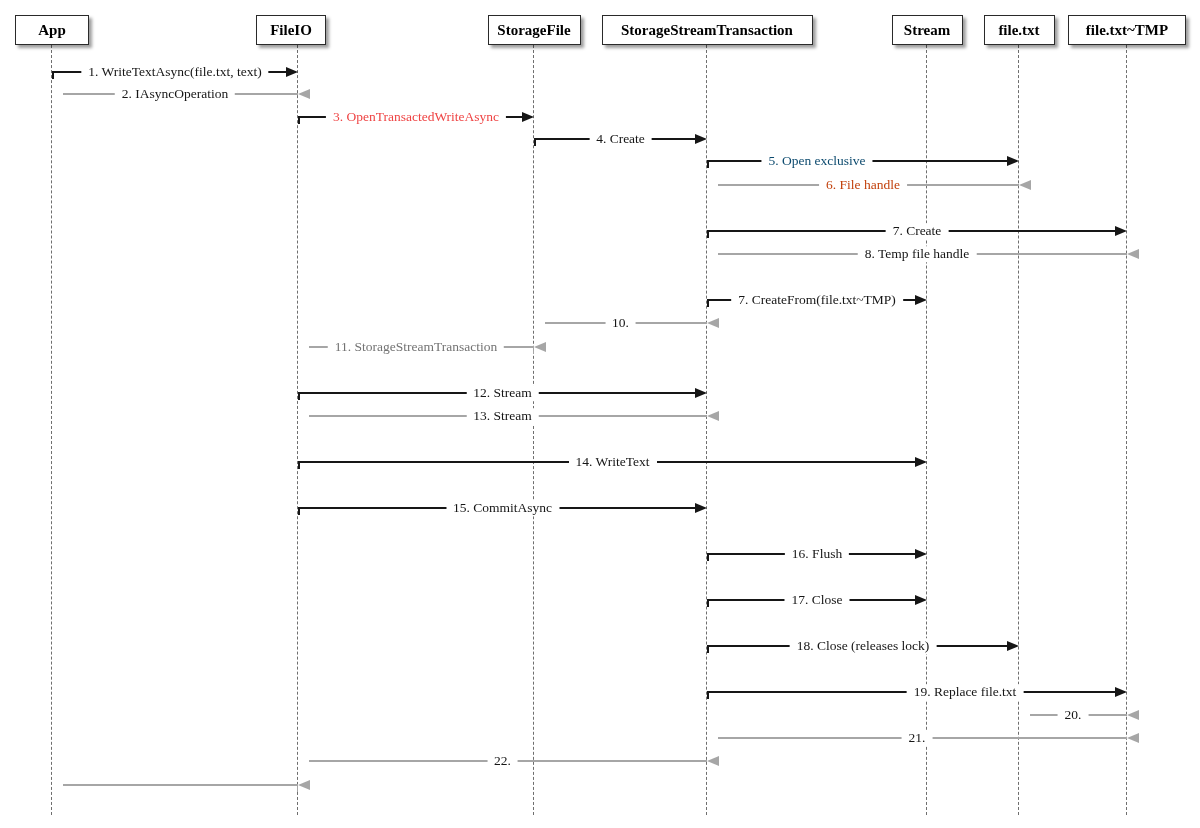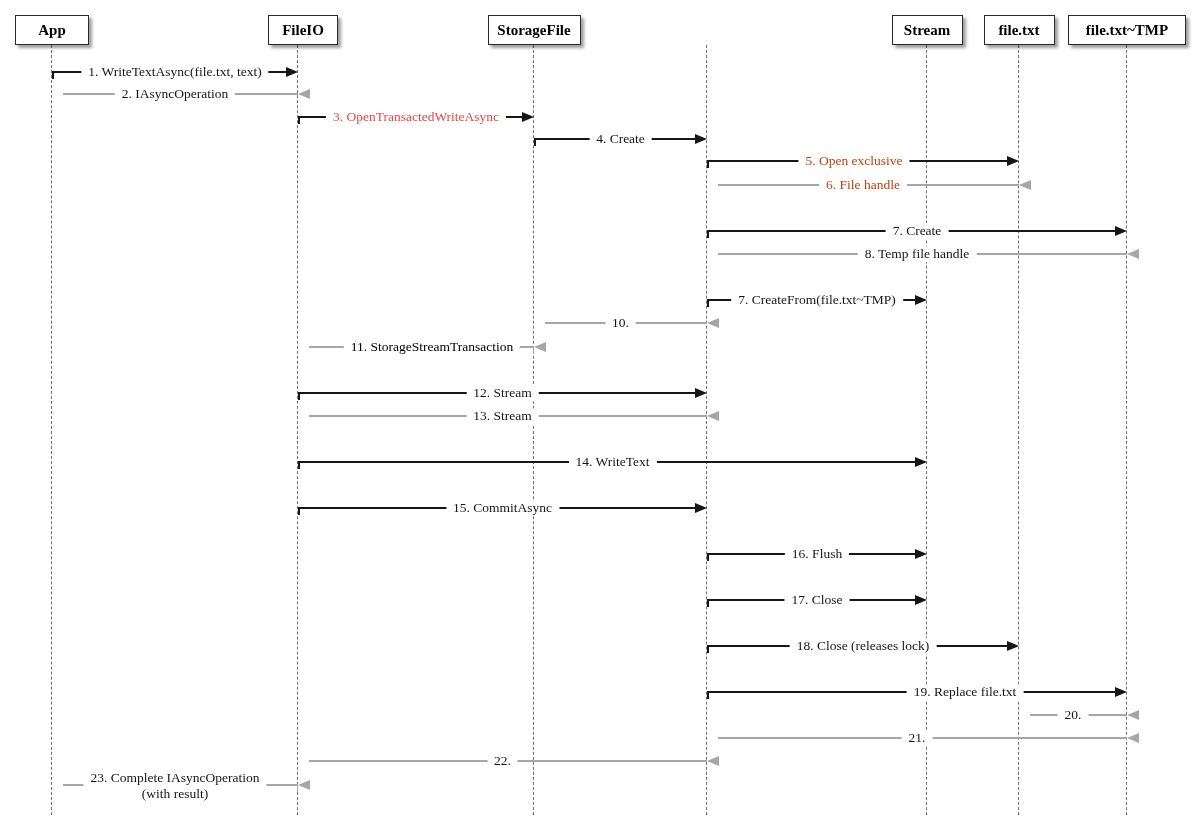--- a/index.html
+++ b/index.html
@@ -60,28 +60,31 @@
 </style>
 </head>
 <body>
 
 <div id="canvas">
     <div class="lifeline" style="left: 51px; top: 45px; height: 770px; border-left-color: rgb(110, 110, 110);"></div>
     <div class="pbox" style="left: 15px; width: 74px; background: rgb(255, 255, 255); border-color: rgb(42, 42, 42);">
       <span>App</span>
     </div>
     <div class="lifeline" style="left: 297px; top: 45px; height: 770px; border-left-color: rgb(110, 110, 110);"></div>
-    <div class="pbox" style="left: 268px; width: 70px; background: rgb(255, 255, 255); border-color: rgb(42, 42, 42); align-items: center;">
+    <div class="pbox" style="left: 256px; width: 70px; background: rgb(255, 255, 255); border-color: rgb(42, 42, 42); align-items: center;">
       <span>FileIO</span>
     </div>
     <div class="lifeline" style="left: 533px; top: 45px; height: 770px; border-left-color: rgb(110, 110, 110);"></div>
     <div class="pbox" style="left: 487.5px; width: 93px; background: rgb(255, 255, 255); border-color: rgb(42, 42, 42);">
       <span>StorageFile</span>
     </div>
     <div class="lifeline" style="left: 706px; top: 45px; height: 770px; border-left-color: rgb(110, 110, 110);"></div>
+    <div class="pbox" style="left: 601.5px; width: 211px; background: rgb(255, 255, 255); border-color: rgb(42, 42, 42);">
+      <span>StorageStreamTransaction</span>
+    </div>
     <div class="lifeline" style="left: 926px; top: 45px; height: 770px; border-left-color: rgb(110, 110, 110);"></div>
     <div class="pbox" style="left: 891.5px; width: 71px; background: rgb(255, 255, 255); border-color: rgb(42, 42, 42);">
       <span>Stream</span>
     </div>
     <div class="lifeline" style="left: 1018px; top: 45px; height: 770px; border-left-color: rgb(110, 110, 110);"></div>
     <div class="pbox" style="left: 983.5px; width: 71px; background: rgb(255, 255, 255); border-color: rgb(42, 42, 42);">
       <span>file.txt</span>
     </div>
     <div class="lifeline" style="left: 1126px; top: 45px; height: 770px; border-left-color: rgb(110, 110, 110);"></div>
     <div class="pbox" style="left: 1068px; width: 118px; background: rgb(255, 255, 255); border-color: rgb(42, 42, 42);">
@@ -106,21 +109,21 @@
     </div>
     <div class="mline" style="left: 534px; width: 162px; top: 138px; background: rgb(22, 22, 22);"></div>
     <div class="ahead" style="top: 134px; left: 695px; border-left: 12px solid rgb(22, 22, 22);"></div>
     <div class="tick" style="left: 534px; top: 138px; background: rgb(22, 22, 22);"></div>
     <div class="mlabel" style="left: 620.5px; top: 139px; color: rgb(22, 22, 22);">
       <div>4. Create</div>
     </div>
     <div class="mline" style="left: 707px; width: 301px; top: 160px; background: rgb(22, 22, 22);"></div>
     <div class="ahead" style="top: 156px; left: 1007px; border-left: 12px solid rgb(22, 22, 22);"></div>
     <div class="tick" style="left: 707px; top: 160px; background: rgb(22, 22, 22);"></div>
-    <div class="mlabel" style="left: 854px; top: 161px; color: #c2410c;">
+    <div class="mlabel" style="left: 817px; top: 161px; color: #0c4a6e;">
       <div>5. Open exclusive</div>
     </div>
     <div class="mline" style="left: 718px; width: 301px; top: 184px; background: rgb(166, 166, 166);"></div>
     <div class="ahead" style="top: 180px; left: 1019px; border-right: 12px solid rgb(166, 166, 166);"></div>
     <div class="mlabel" style="left: 863px; top: 185px; color: #c2410c;">
       <div>6. File handle</div>
     </div>
     <div class="mline" style="left: 707px; width: 409px; top: 230px; background: rgb(22, 22, 22);"></div>
     <div class="ahead" style="top: 226px; left: 1115px; border-left: 12px solid rgb(22, 22, 22);"></div>
     <div class="tick" style="left: 707px; top: 230px; background: rgb(22, 22, 22);"></div>
@@ -139,21 +142,21 @@
       <div>7. CreateFrom(file.txt~TMP)</div>
     </div>
     <div class="mline" style="left: 545px; width: 162px; top: 322px; background: rgb(166, 166, 166);"></div>
     <div class="ahead" style="top: 318px; left: 707px; border-right: 12px solid rgb(166, 166, 166);"></div>
     <div class="mlabel" style="left: 620.5px; top: 323px; color: rgb(22, 22, 22);">
       <div>10.</div>
     </div>
     <div class="mline" style="left: 309px; width: 225px; top: 346px; background: rgb(166, 166, 166);"></div>
     <div class="ahead" style="top: 342px; left: 534px; border-right: 12px solid rgb(166, 166, 166);"></div>
     <div class="tick" style="left: 532.5px; top: 346px; background: rgb(166, 166, 166);"></div>
-    <div class="mlabel" style="left: 416px; top: 347px; color: #000000; margin-left: 16px;">
+    <div class="mlabel" style="left: 416px; top: 347px; color: #737373;">
       <div>11. StorageStreamTransaction</div>
     </div>
     <div class="mline" style="left: 298px; width: 398px; top: 392px; background: rgb(22, 22, 22);"></div>
     <div class="ahead" style="top: 388px; left: 695px; border-left: 12px solid rgb(22, 22, 22);"></div>
     <div class="tick" style="left: 298px; top: 392px; background: rgb(22, 22, 22);"></div>
     <div class="mlabel" style="left: 502.5px; top: 393px; color: rgb(22, 22, 22);">
       <div>12. Stream</div>
     </div>
     <div class="mline" style="left: 309px; width: 398px; top: 415px; background: rgb(166, 166, 166);"></div>
     <div class="ahead" style="top: 411px; left: 707px; border-right: 12px solid rgb(166, 166, 166);"></div>
@@ -207,17 +210,13 @@
       <div>21.</div>
     </div>
     <div class="mline" style="left: 309px; width: 398px; top: 760px; background: rgb(166, 166, 166);"></div>
     <div class="ahead" style="top: 756px; left: 707px; border-right: 12px solid rgb(166, 166, 166);"></div>
     <div class="mlabel" style="left: 502.5px; top: 761px; color: rgb(22, 22, 22);">
       <div>22.</div>
     </div>
     <div class="mline" style="left: 63px; width: 235px; top: 784px; background: rgb(166, 166, 166);"></div>
     <div class="ahead" style="top: 780px; left: 298px; border-right: 12px solid rgb(166, 166, 166);"></div>
     <div class="tick" style="left: 296.5px; top: 784px; background: rgb(166, 166, 166);"></div>
-    <div class="mlabel" style="left: 175px; top: 785px; color: rgb(22, 22, 22);">
-      <div>23. Complete IAsyncOperation</div>
-      <div>(with result)</div>
-    </div>
   </div>
 
 </body></html>

